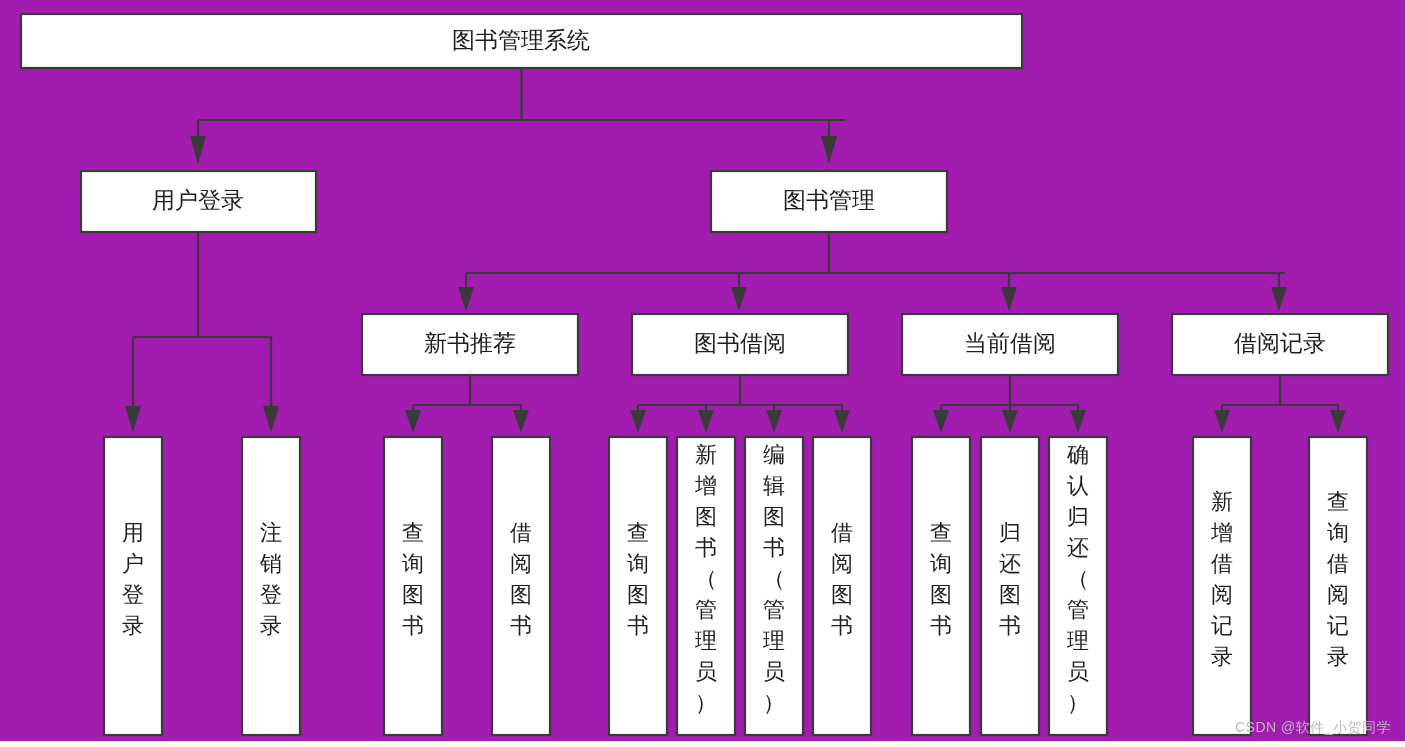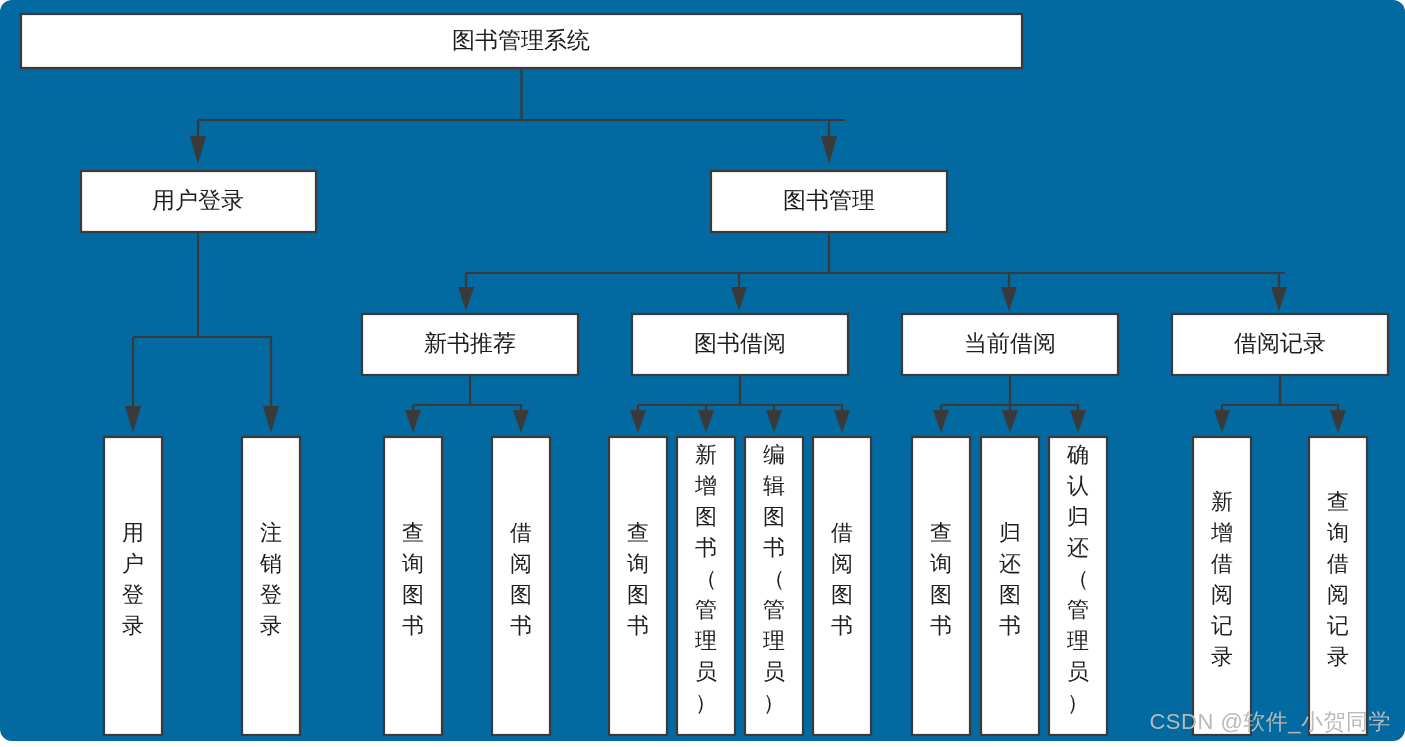--- a/index.html
+++ b/index.html
@@ -8,23 +8,22 @@
     padding: 0;
     background: #ffffff;
   }
   body {
     font-family: "Liberation Sans", "DejaVu Sans", sans-serif;
   }
   #diagram-root {
     position: relative;
     width: 1405px;
     height: 741px;
-    background: #0369a1;
+    background: #a21caf;
     overflow: hidden;
-    border-radius: 12px;
   }
   svg.flowchart {
     position: absolute;
     top: 0;
     left: 0;
     width: 1405px;
     height: 747px;
   }
   .node-box {
     fill: #ffffff;
@@ -52,21 +51,21 @@
     font-family: "Liberation Sans", "DejaVu Sans", sans-serif;
     fill: #1d1d1d;
     font-size: 22px;
     text-anchor: middle;
   }
   .watermark {
     position: absolute;
     right: 14px;
     bottom: 4px;
     font-family: "Liberation Sans", "DejaVu Sans", sans-serif;
-    font-size: 22px;
+    font-size: 14px;
     color: #b9b9b9;
     letter-spacing: 0.5px;
     white-space: nowrap;
     user-select: none;
   }
 </style>
 </head>
 <body>
 
 <div id="diagram-root">

